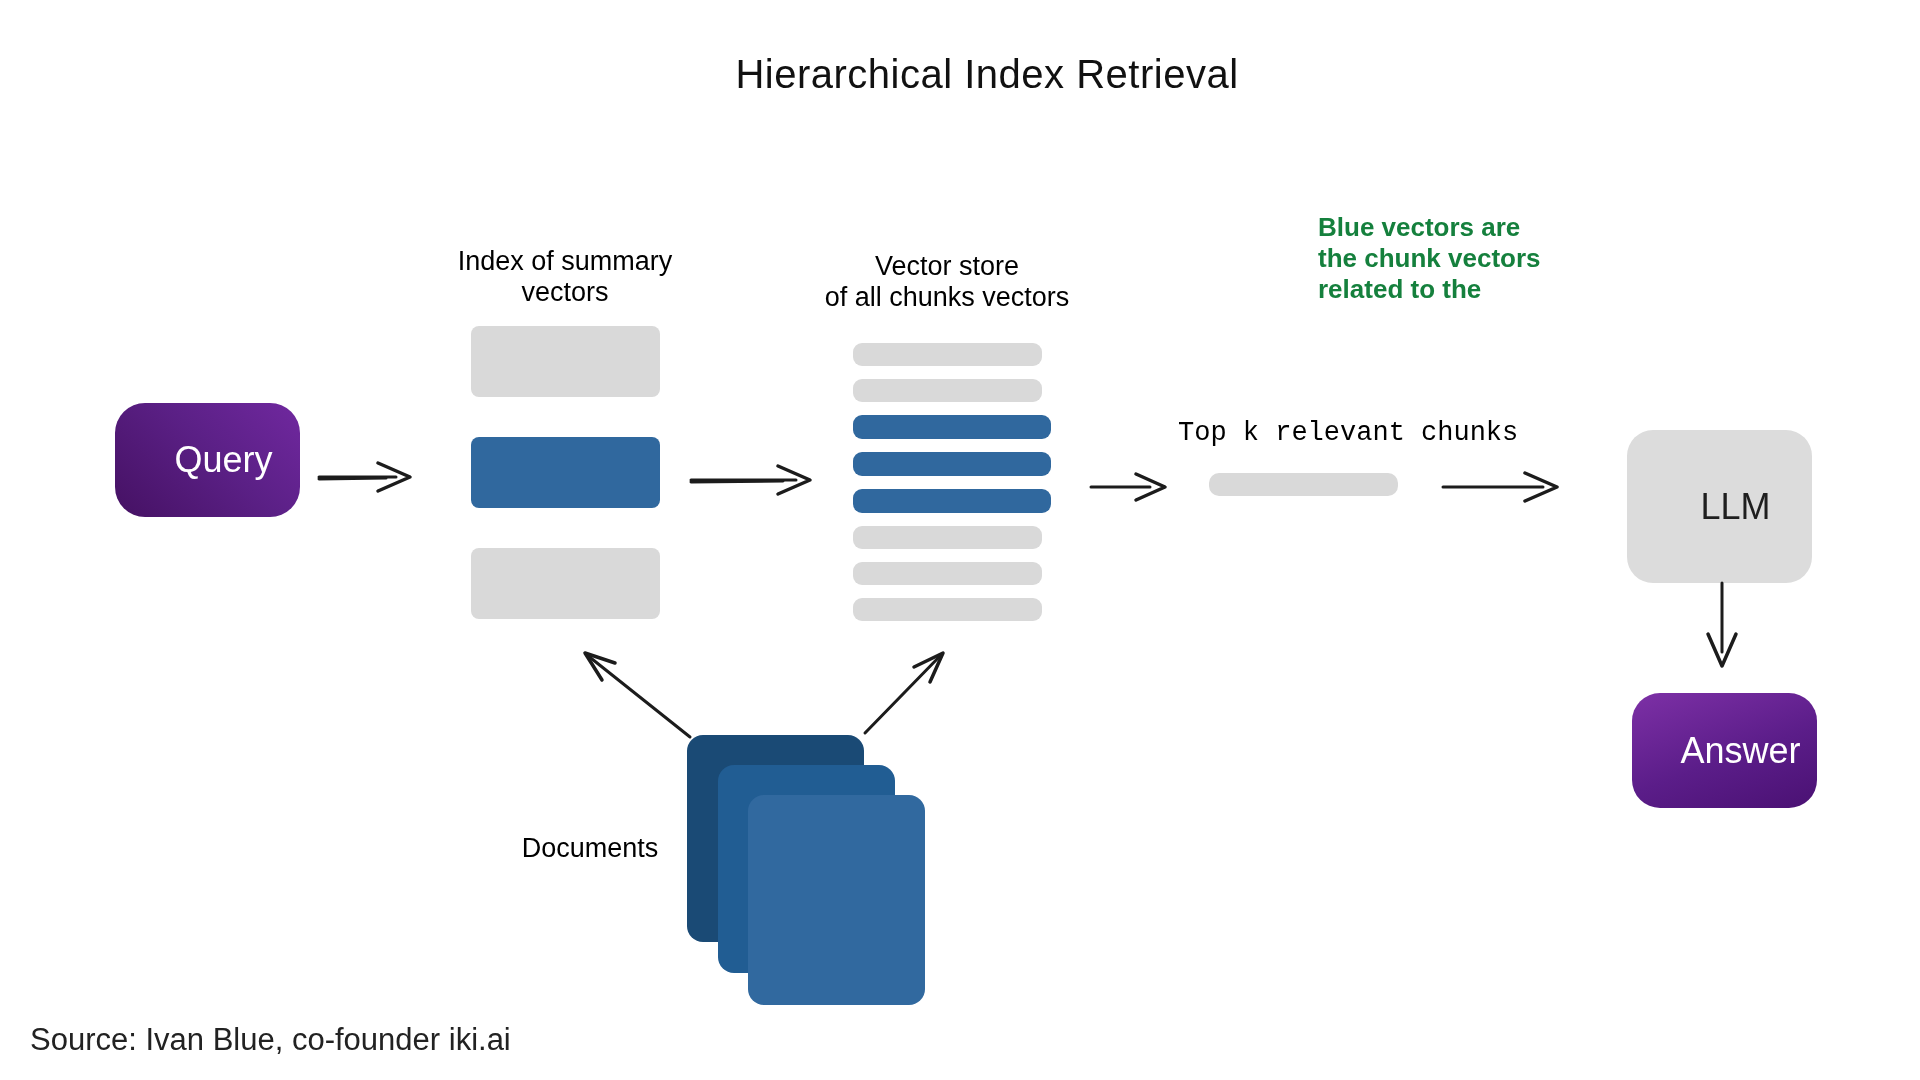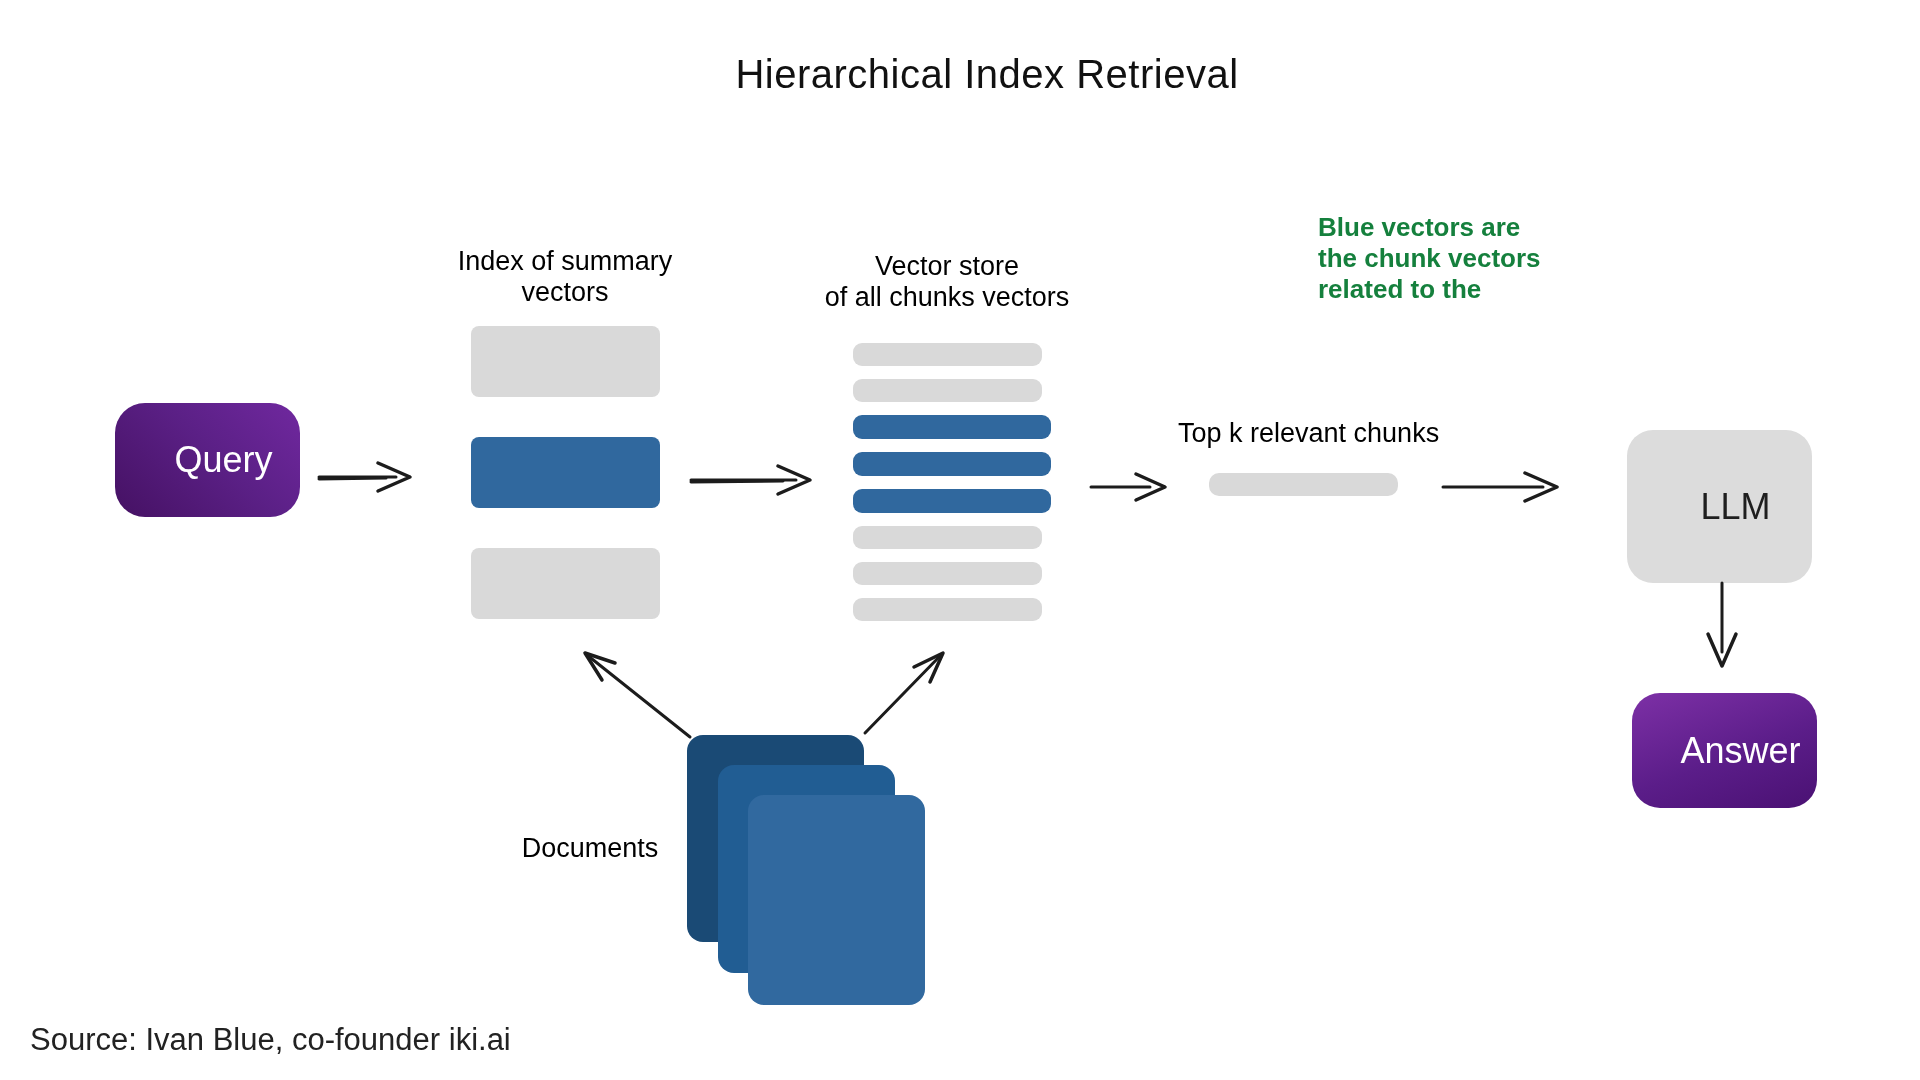--- a/index.html
+++ b/index.html
@@ -24,21 +24,21 @@
   }
 
   .node-label {
     font-size: 27px;
     color: #000000;
     text-align: center;
     line-height: 31px;
   }
   .index-label   { left: 455px; top: 246px; width: 220px; }
   .vs-label      { left: 797px; top: 251px; width: 300px; }
-  .topk-label    { left: 1178px; top: 418px; width: 250px; white-space: nowrap; }
+  .topk-label    { left: 1178px; top: 418px; width: 250px; white-space: nowrap; font-family: Liberation Mono, monospace; }
   .docs-label    { left: 500px; top: 833px; width: 180px; }
 
   .pill {
     border-radius: 30px;
     display: flex; align-items: center; justify-content: center;
     font-size: 36px;
     padding-left: 32px;
   }
   .query-box {
     left: 115px; top: 403px; width: 185px; height: 114px;

